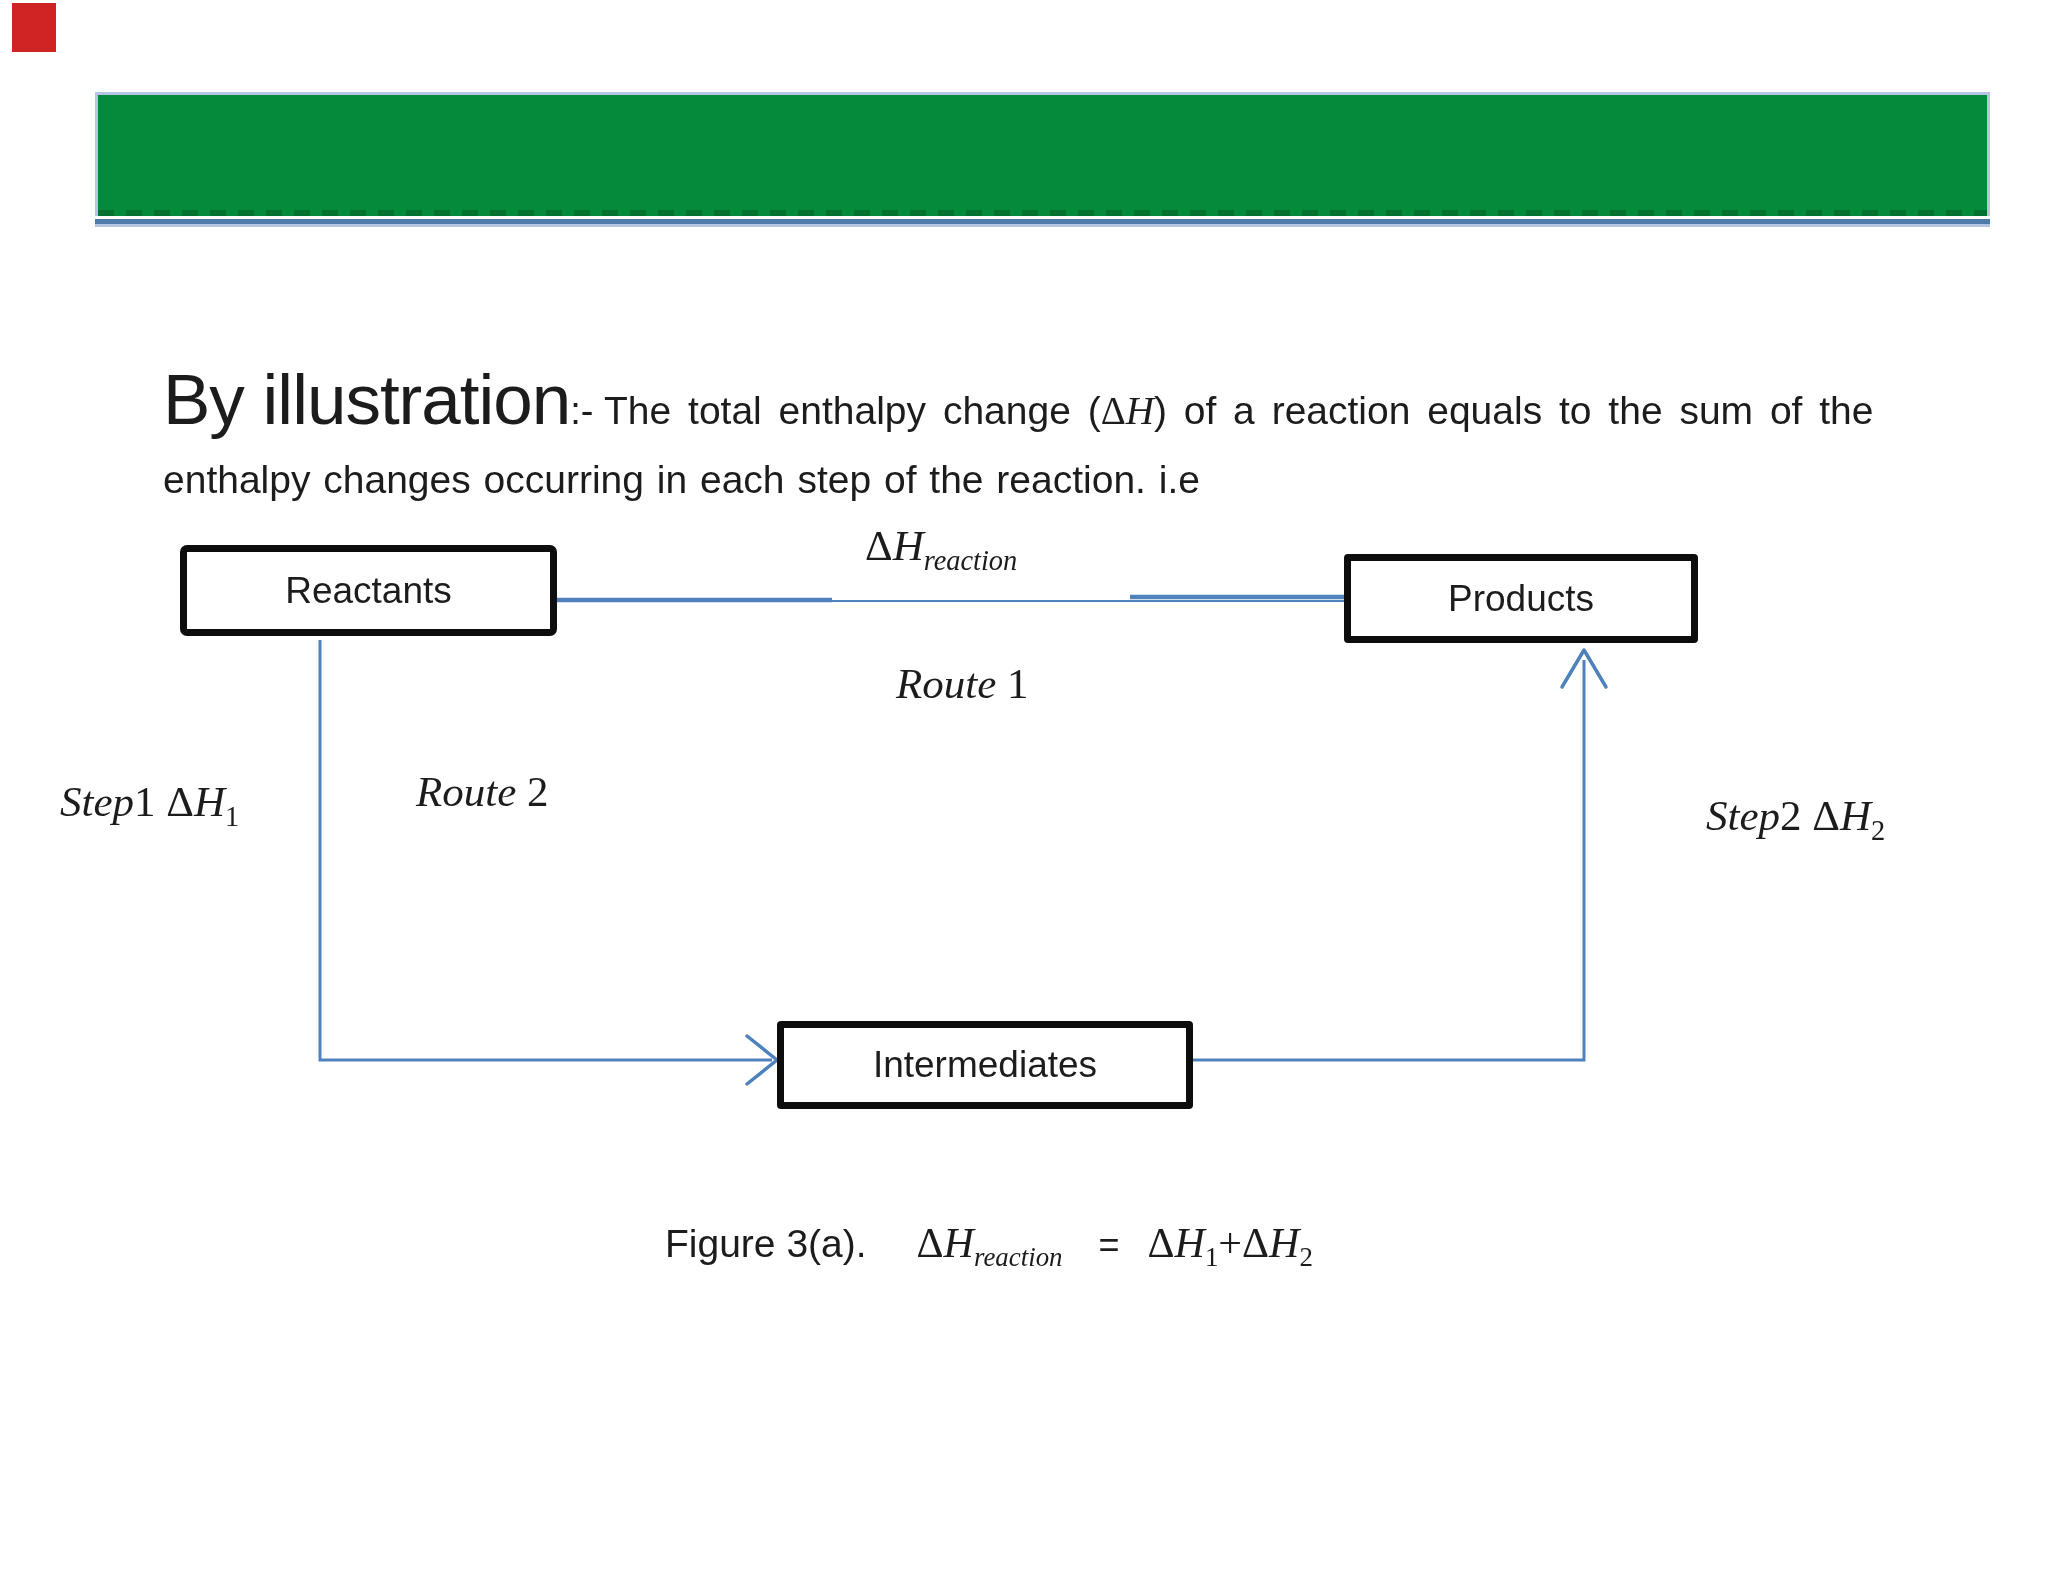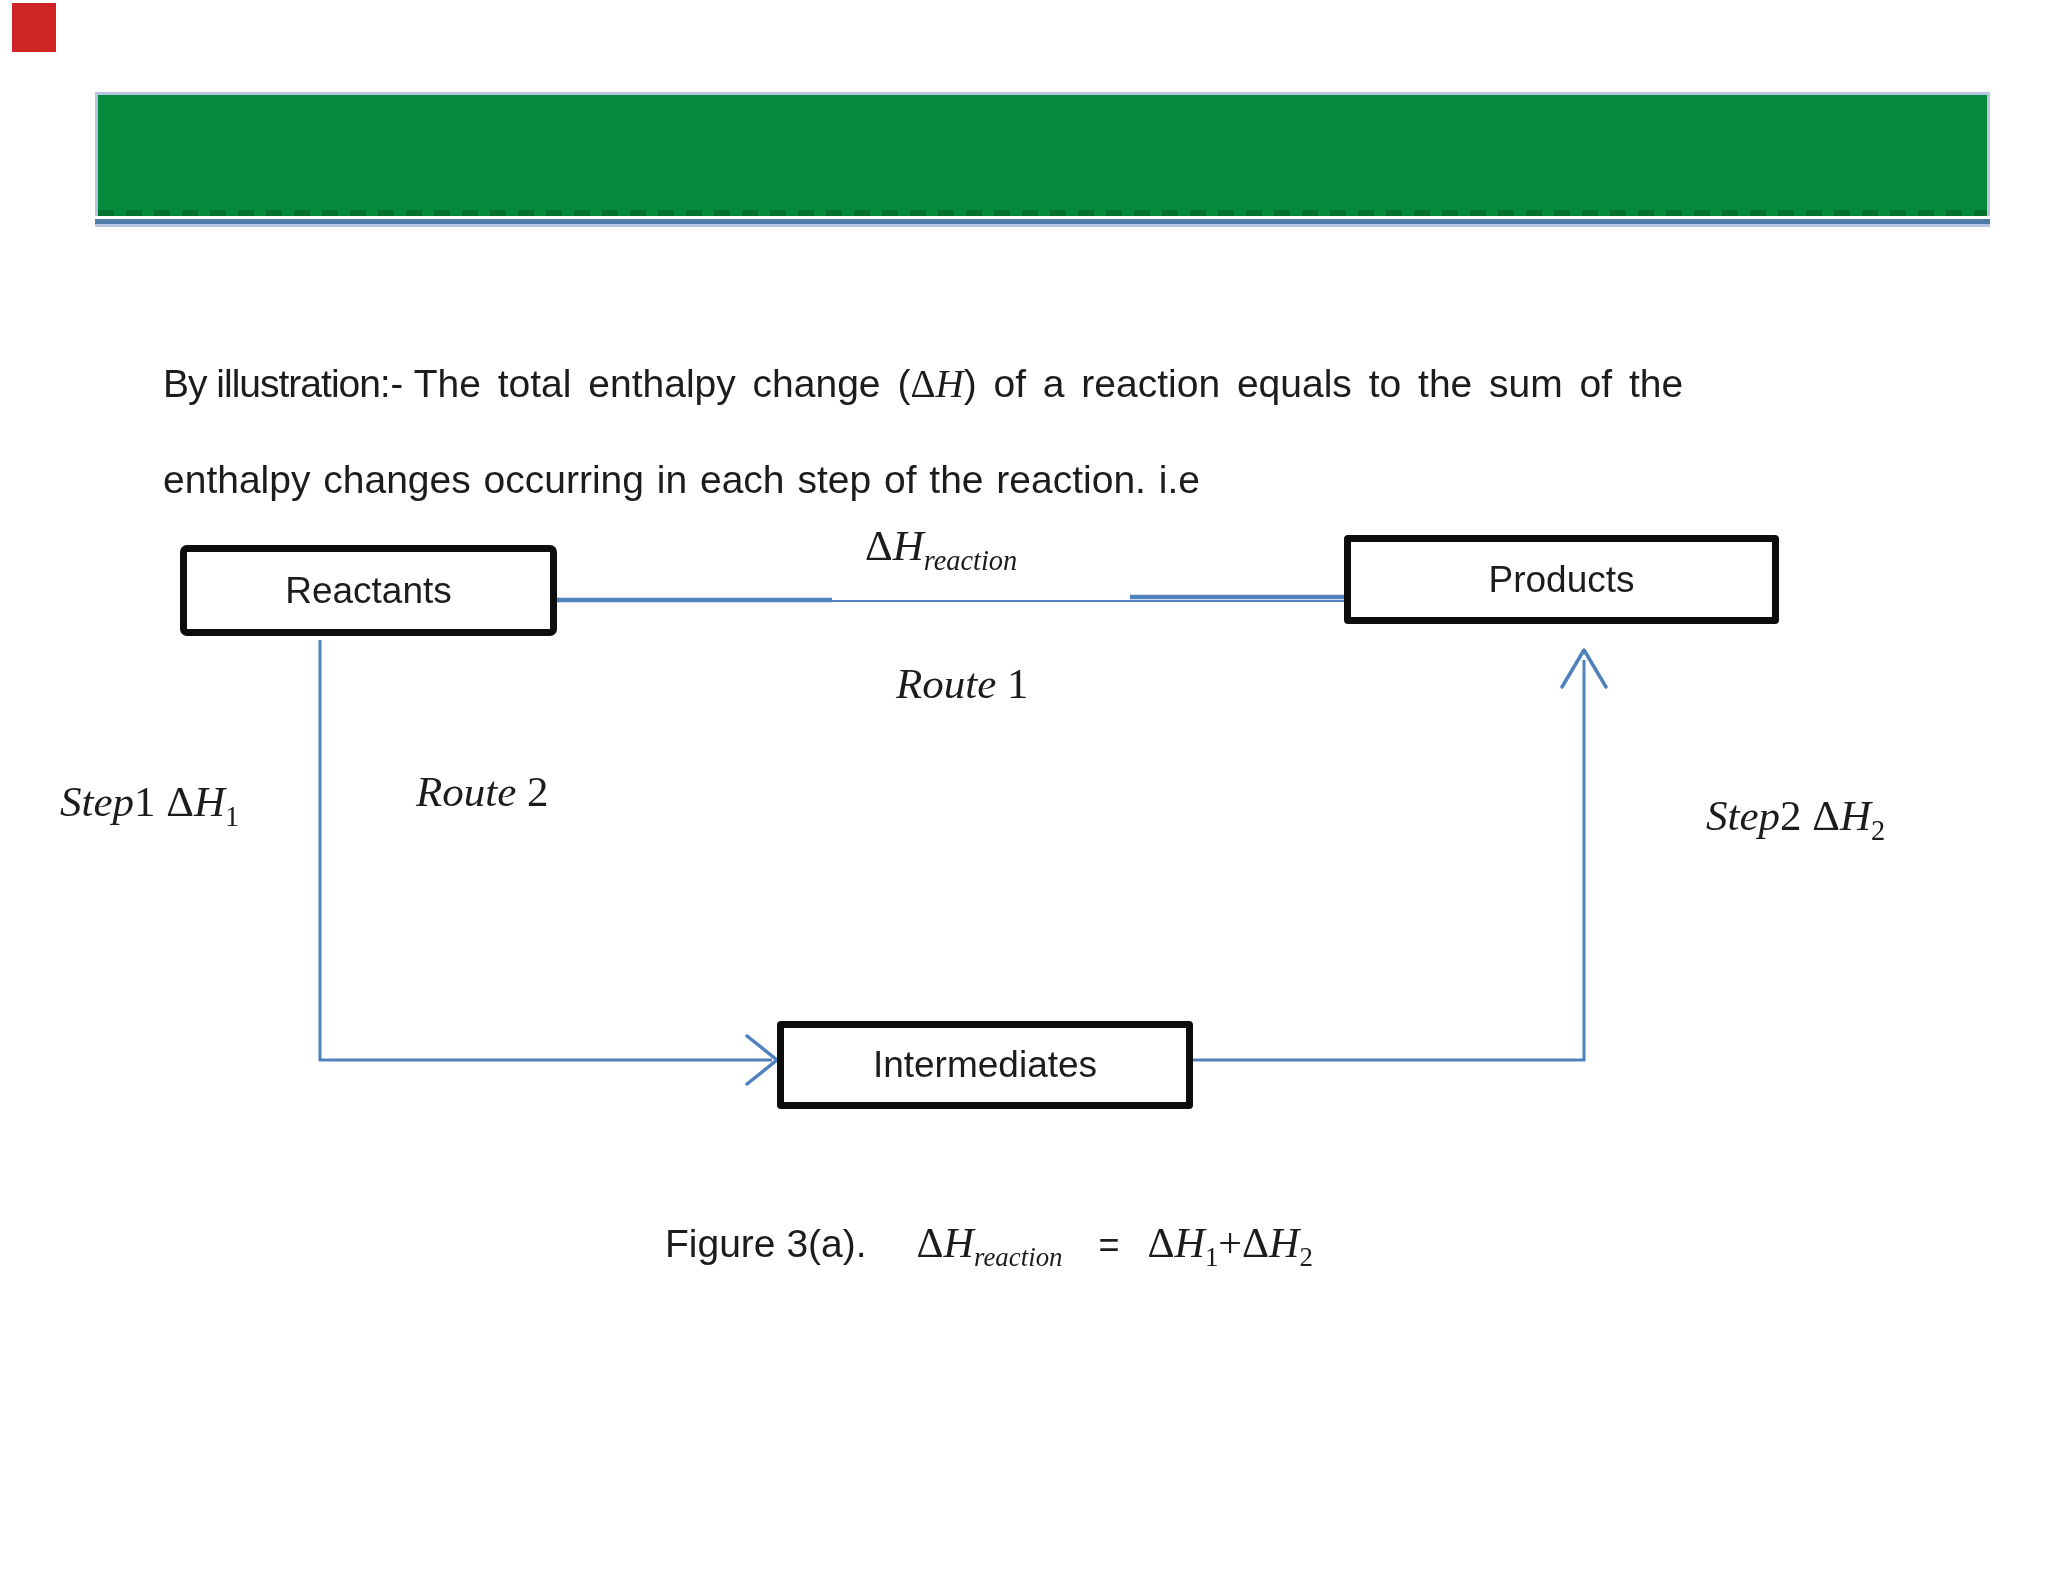--- a/index.html
+++ b/index.html
@@ -16,40 +16,40 @@
           border-left:3px solid var(--banner-border-light,#b6c5e2);
           border-right:3px solid var(--banner-border-light,#b6c5e2);}
   .banner-dashes{position:absolute;left:0;right:0;bottom:0;height:6px;opacity:.45;
           background:repeating-linear-gradient(90deg,#00541f 0 16px,transparent 16px 28px);}
   .banner-bottom{position:absolute;left:-3px;right:-3px;bottom:-8px;height:5px;
           background:var(--banner-border-dark,#4e7ba8);
           box-shadow:0 3px 0 var(--banner-border-light,#b6c5e2);}
 
   
   .intro1{position:absolute;left:163px;top:364px;white-space:nowrap;line-height:1;}
-  .intro1 .lead{font-size:39px;letter-spacing:-1px;}
+  .intro1 .lead{font-size:71px;letter-spacing:-1px;}
   .intro1 .colon{font-size:38px;}
   .intro1 .rest{font-size:39px;word-spacing:6px;}
   .intro2{position:absolute;left:163px;top:458px;font-size:39px;word-spacing:2px;white-space:nowrap;}
   .it{font-family:"Liberation Serif",serif;font-style:italic;}
   .up{font-family:"Liberation Serif",serif;font-style:normal;}
 
   
   .connectors{position:absolute;left:0;top:0;width:2048px;height:1582px;}
   .connectors path{fill:none;stroke:var(--accent-blue,#4f81bd);}
   .ln-thin{stroke-width:2px;}
   .ln-thick{stroke-width:4.5px;}
   .ln-mid{stroke-width:3px;}
   .arrowhead{stroke-width:3.5px;stroke-linecap:round;stroke-linejoin:round;}
 
   
   .node{position:absolute;box-sizing:border-box;background:#fff;border:7px solid var(--box-border,#0d0d0d);
         border-radius:4px;display:flex;align-items:center;justify-content:center;font-size:37px;}
   .node-reactants{left:180px;top:545px;width:377px;height:91px;border-radius:7px;}
-  .node-products{left:1344px;top:535px;width:435px;height:89px;}
+  .node-products{left:1344px;top:554px;width:354px;height:89px;}
   .node-intermediates{left:777px;top:1021px;width:416px;height:88px;}
 
   
   .lbl{position:absolute;white-space:nowrap;font-size:43px;line-height:1;}
   .lbl sub{font-size:0.66em;line-height:0;}
   .lbl-dhreaction{left:865px;top:524px;}
   .lbl-route1{left:896px;top:662px;}
   .lbl-route2{left:416px;top:770px;}
   .lbl-step1{left:60px;top:780px;}
   .lbl-step2{left:1706px;top:794px;}

